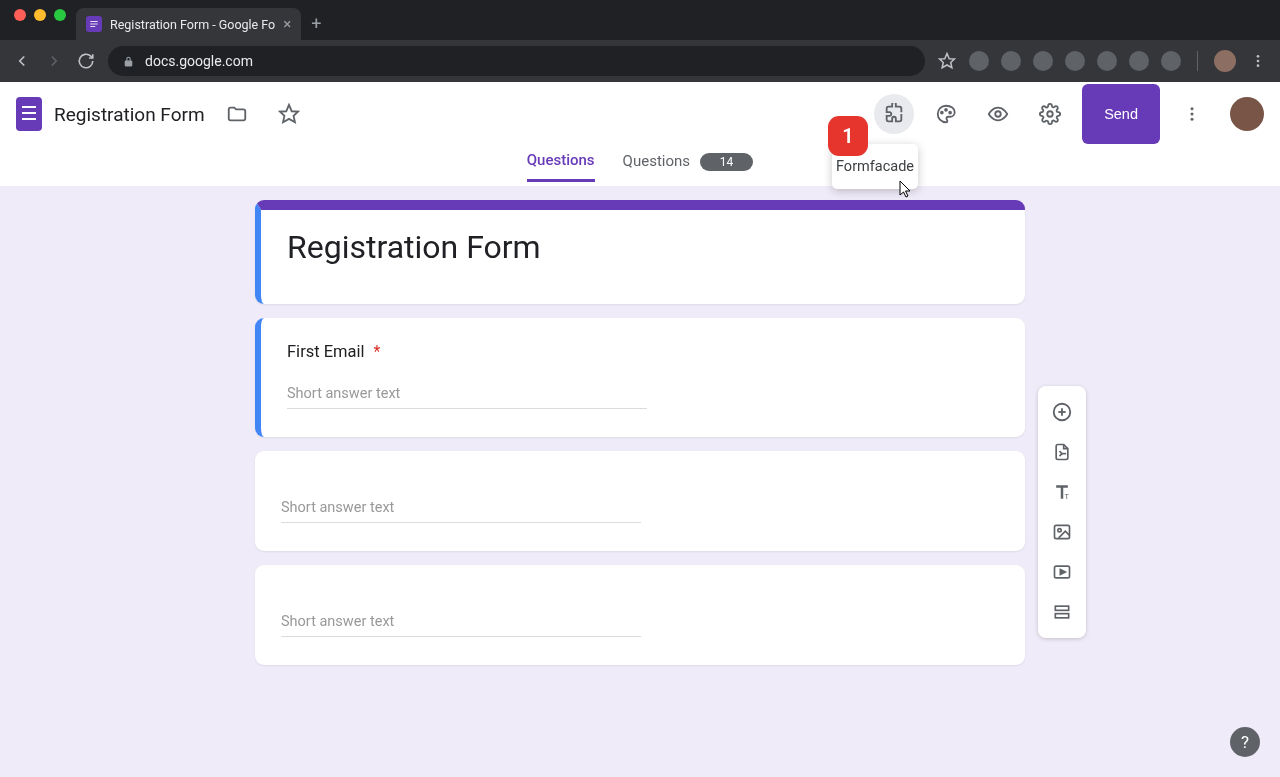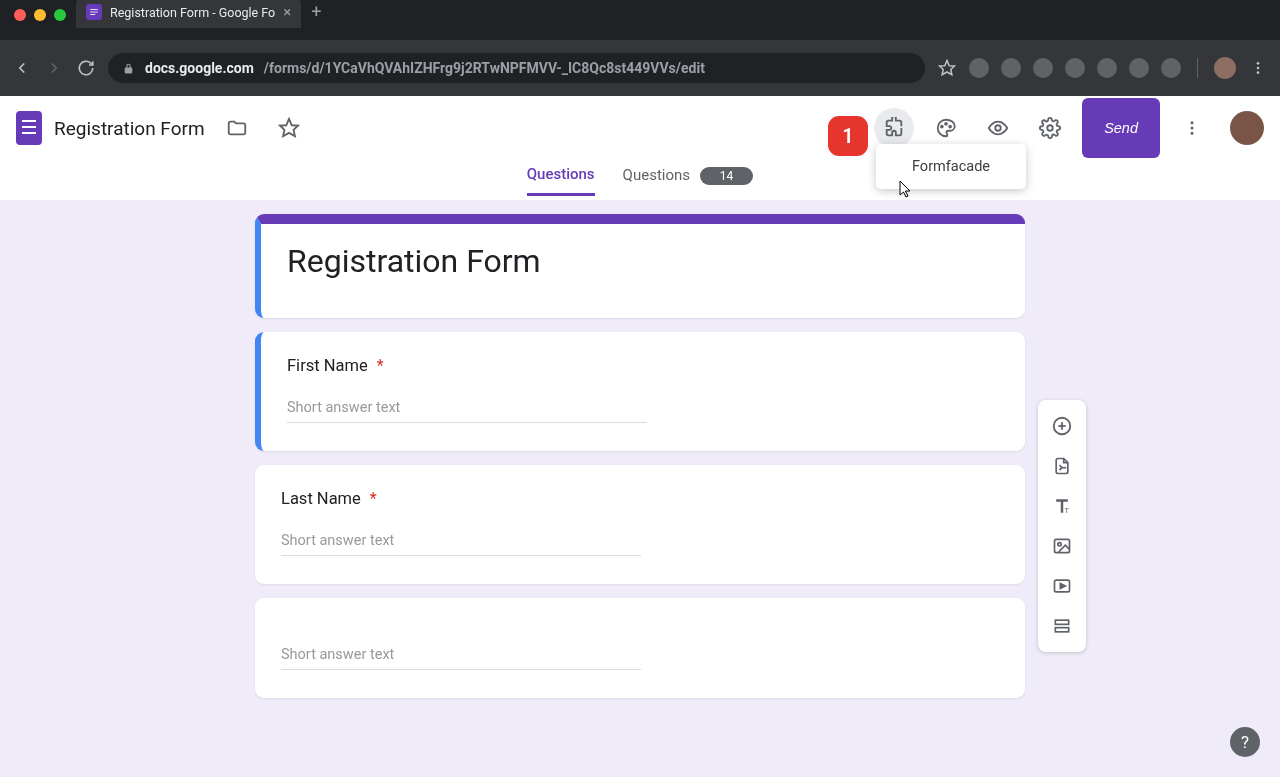--- a/index.html
+++ b/index.html
@@ -8,43 +8,43 @@
     background: #fff;
     width: 1280px;
     height: 777px;
     overflow: hidden;
     position: relative;
   }
 
   
   .browser-chrome { background: #202124; }
   .tab-strip {
-    height: 40px; display: flex; align-items: flex-end; padding: 12px 8px;
+    height: 40px; display: flex; align-items: flex-end; padding: 0 8px;
   }
   .mac-buttons { display:flex; gap:8px; align-items:center; padding: 0 10px 10px 6px; align-self:center; }
   .mac-btn { width:12px; height:12px; border-radius:50%; }
   .mac-close{background:#ff5f57;} .mac-min{background:#febc2e;} .mac-max{background:#28c840;}
   .tab {
     display:flex; align-items:center; gap:8px;
     background:#35363a; color:#e8eaed; height:32px;
     border-radius:8px 8px 0 0; padding:0 10px;
     font-size:12.5px; max-width:240px;
   }
   .tab .favicon {
     width:16px;height:16px;border-radius:3px;background:#673ab7;
     display:flex;align-items:center;justify-content:center;
   }
   .tab .favicon svg{fill:#fff;}
   .tab-title{white-space:nowrap;overflow:hidden;text-overflow:ellipsis;flex:1;}
   .tab-close{color:#9aa0a6;font-size:15px;cursor:pointer;}
   .new-tab{color:#9aa0a6;font-size:18px;padding:6px 10px;cursor:pointer;}
 
   .addr-bar {
-    height:56px;background:#35363a;display:flex;align-items:center;
-    gap:12px;padding:0 12px;font-weight:bold;
+    height:42px;background:#35363a;display:flex;align-items:center;
+    gap:12px;padding:0 12px;
   }
   .nav-ico{width:20px;height:20px;display:flex;align-items:center;justify-content:center;color:#bdc1c6;cursor:pointer;}
   .nav-ico.disabled{color:#5f6368;}
   .omnibox{
     flex:1;background:#202124;border-radius:20px;height:30px;
     display:flex;align-items:center;gap:10px;padding:0 14px;
     color:#e8eaed;font-size:14px;
   }
   .omnibox .lock{color:#9aa0a6;}
   .omnibox .url-rest{color:#9aa0a6;}
@@ -72,35 +72,35 @@
   .doc-title{font-size:19px;color:#202124;}
   .hdr-ico{
     width:40px;height:40px;border-radius:50%;
     display:flex;align-items:center;justify-content:center;
     color:#5f6368;cursor:pointer;
   }
   .hdr-ico.active{background:#e8eaed;}
   .hdr-spacer{flex:1;}
   .send-btn{
     background:#673ab7;color:#fff;border:none;border-radius:6px;
-    padding:22px 22px;font-size:14.5px;font-weight:500;cursor:pointer;font-style:italic;
+    padding:22px 22px;font-size:14.5px;font-weight:500;cursor:pointer;
   }
   .app-avatar{width:34px;height:34px;border-radius:50%;background:#795548;margin-left:6px;}
   .badge-1{
     position:absolute; left:828px; top:116px;
     width:40px;height:40px;border-radius:11px;background:#e5352c;
     color:#fff;display:flex;align-items:center;justify-content:center;
     font-size:20px;font-weight:600;z-index:50;
   }
 
   
   .addon-pop{
-    position:absolute;left:876px;top:144px;z-index:49;
+    position:absolute;left:832px;top:144px;z-index:49;
     background:#fff;border-radius:5px;box-shadow:0 2px 10px rgba(0,0,0,.22);
-    padding:14px 36px;font-size:14.5px;color:#3c4043;
+    padding:14px 4px;font-size:14.5px;color:#3c4043;
   }
   .cursor-img{
     position:absolute;left:899px;top:180px;z-index:60;font-size:14px;color:#000;
     pointer-events:none;
   }
 
   
   .doc-tabs{
     display:flex;justify-content:center;gap:28px;align-items:center;
     height:40px;
@@ -200,21 +200,20 @@
           <polyline points="21 3 21 8 16 8"></polyline>
         </svg>
     </div>
     <div class="omnibox">
       <span class="lock">
         <svg width="13" height="13" viewBox="0 0 24 24" fill="currentColor">
             <path d="M17 10h-1V7a4 4 0 0 0-8 0v3H7a2 2 0 0 0-2 2v7a2 2 0 0 0 2 2h10a2 2 0 0 0 2-2v-7a2 2 0 0 0-2-2zm-7-3a2 2 0 1 1 4 0v3h-4z"></path>
           </svg>
       </span>
       <span>docs.google.com</span>
-        <span class="url-rest">/forms/d/1YCaVhQVAhIZHFrg9j2RTwNPFMVV-_IC8Qc8st449VVs/edit</span>
     </div>
     <div class="nav-ico">
       <svg width="18" height="18" viewBox="0 0 24 24" fill="none" stroke="currentColor" stroke-width="2">
           <polygon points="12 2 15 9 22 9.3 17 14 18.5 21 12 17.3 5.5 21 7 14 2 9.3 9 9"></polygon>
         </svg>
     </div>
     <div class="ext-row">
       <div class="ext-ico"></div>
       <div class="ext-ico"></div>
       <div class="ext-ico"></div>
@@ -304,31 +303,27 @@
 </div>
 
 <div class="canvas">
   <div class="form-col">
     <div class="card header-card">
       <div class="form-title">Registration Form</div>
     </div>
 
     <div class="card selected">
       <div>
-        <span class="q-label">First Name</span>
+        <span class="q-label">First Email</span>
         <span class="q-req">*</span>
       </div>
       <div class="answer-ph">Short answer text</div>
     </div>
 
     <div class="card">
-      <div>
-        <span class="q-label">Last Name</span>
-        <span class="q-req">*</span>
-      </div>
       <div class="answer-ph">Short answer text</div>
     </div>
 
     <div class="card">
       <div class="answer-ph">Short answer text</div>
     </div>
   </div>
 
   <div class="side-tools">
     <div class="side-tool">

